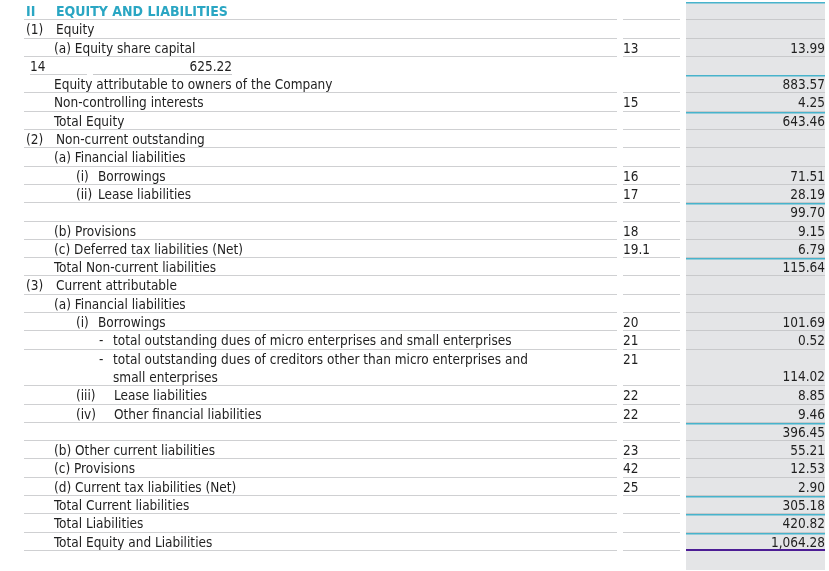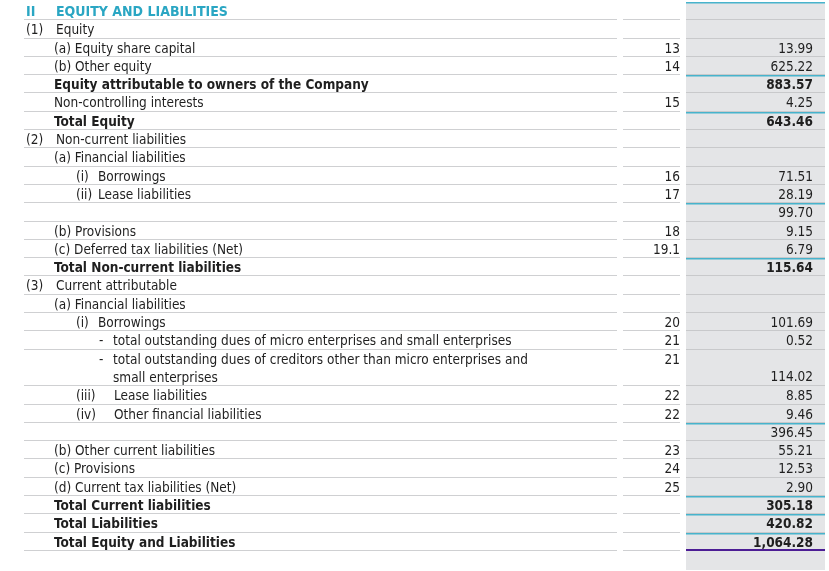--- a/index.html
+++ b/index.html
@@ -4,27 +4,27 @@
 <style>
   html, body { margin: 0; padding: 0; background: #ffffff; }
   body { width: 829px; height: 571px; overflow: hidden; position: relative;
          font-family: "DejaVu Sans Condensed", "DejaVu Sans", sans-serif; color: #1f1f1f; }
   .sheet { position: absolute; left: 24px; top: 2px; width: 801px; }
   .amount-bg { position: absolute; left: 662px; top: 0; width: 139px; height: 568px; background: #e4e5e7; }
   .row { position: relative; height: 18.3px; display: flex; font-size: 13.5px; line-height: 18px; }
   .row.tall { height: 36.6px; }
   .c-label { width: 593px; border-bottom: 1.5px solid #cfd0d2; box-sizing: border-box; white-space: nowrap; overflow: hidden; }
   .gap1 { width: 6px; }
-  .c-note { width: 57px; border-bottom: 1.5px solid #cfd0d2; box-sizing: border-box; text-align: right; }
+  .c-note { width: 57px; border-bottom: 1.5px solid #cfd0d2; box-sizing: border-box; text-align: left; }
   .gap2 { width: 6px; }
-  .c-amt { width: 139px; border-bottom: 1.5px solid #c8c9cb; box-sizing: border-box; text-align: right; padding-right: 12px; position: relative; z-index: 1; }
+  .c-amt { width: 139px; border-bottom: 1.5px solid #c8c9cb; box-sizing: border-box; text-align: right; position: relative; z-index: 1; }
   .c-amt.rule-top { box-shadow: inset 0 1.5px 0 #47b3cc; }
   .row.first .c-amt { box-shadow: inset 0 1.5px 0 #47b3cc; }
   .row.last .c-amt { border-bottom: 2px solid #4c1d95; }
-  .bold { font-weight: bold; }
+  .bold { font-weight: normal; }
   .head { color: #2aa6c3; font-weight: bold; font-size: 14px; }
   .tall .c-label, .tall .c-note { line-height: 18px; }
   .tall .c-amt { display: flex; align-items: flex-end; justify-content: flex-end; }
   .num { display: inline-block; width: 30px; }
   .ind1 { padding-left: 2px; }
   .ind2 { padding-left: 30px; }
   .ind3 { padding-left: 52px; }
   .ind4 { padding-left: 75px; }
   .roman { display: inline-block; width: 38px; }
   .roman2 { display: inline-block; width: 22px; }
@@ -51,21 +51,20 @@
     <div class="c-amt"></div>
   </div>
   <div class="row">
     <div class="c-label ind2"><span>(a)</span> <span>Equity share capital</span></div>
     <div class="gap1"></div>
       <div class="c-note">13</div>
       <div class="gap2"></div>
     <div class="c-amt">13.99</div>
   </div>
   <div class="row">
-    <div class="c-label ind2"><span>(b)</span> <span>Other equity</span></div>
     <div class="gap1"></div>
       <div class="c-note">14</div>
       <div class="gap2"></div>
     <div class="c-amt">625.22</div>
   </div>
   <div class="row">
     <div class="c-label ind2 bold">Equity attributable to owners of the Company</div>
     <div class="gap1"></div>
       <div class="c-note"></div>
       <div class="gap2"></div>
@@ -80,21 +79,21 @@
   </div>
   <div class="row">
     <div class="c-label ind2 bold">Total Equity</div>
     <div class="gap1"></div>
       <div class="c-note"></div>
       <div class="gap2"></div>
     <div class="c-amt bold rule-top">643.46</div>
   </div>
 
   <div class="row">
-    <div class="c-label ind1"><span class="num">(2)</span><span>Non-current liabilities</span></div>
+    <div class="c-label ind1"><span class="num">(2)</span><span>Non-current outstanding</span></div>
     <div class="gap1"></div>
       <div class="c-note"></div>
       <div class="gap2"></div>
     <div class="c-amt"></div>
   </div>
   <div class="row">
     <div class="c-label ind2"><span>(a)</span> <span>Financial liabilities</span></div>
     <div class="gap1"></div>
       <div class="c-note"></div>
       <div class="gap2"></div>
@@ -202,21 +201,21 @@
   <div class="row">
     <div class="c-label ind2"><span>(b)</span> <span>Other current liabilities</span></div>
     <div class="gap1"></div>
       <div class="c-note">23</div>
       <div class="gap2"></div>
     <div class="c-amt">55.21</div>
   </div>
   <div class="row">
     <div class="c-label ind2"><span>(c)</span> <span>Provisions</span></div>
     <div class="gap1"></div>
-      <div class="c-note">24</div>
+      <div class="c-note">42</div>
       <div class="gap2"></div>
     <div class="c-amt">12.53</div>
   </div>
   <div class="row">
     <div class="c-label ind2"><span>(d)</span> <span>Current tax liabilities (Net)</span></div>
     <div class="gap1"></div>
       <div class="c-note">25</div>
       <div class="gap2"></div>
     <div class="c-amt">2.90</div>
   </div>

